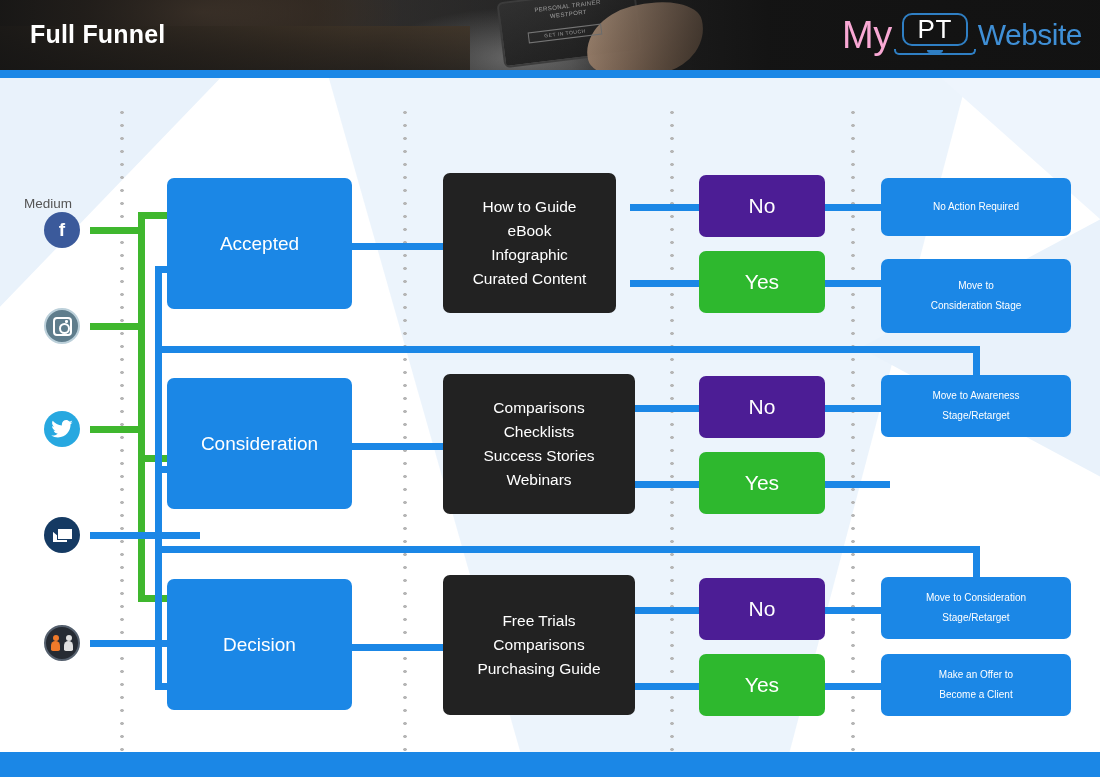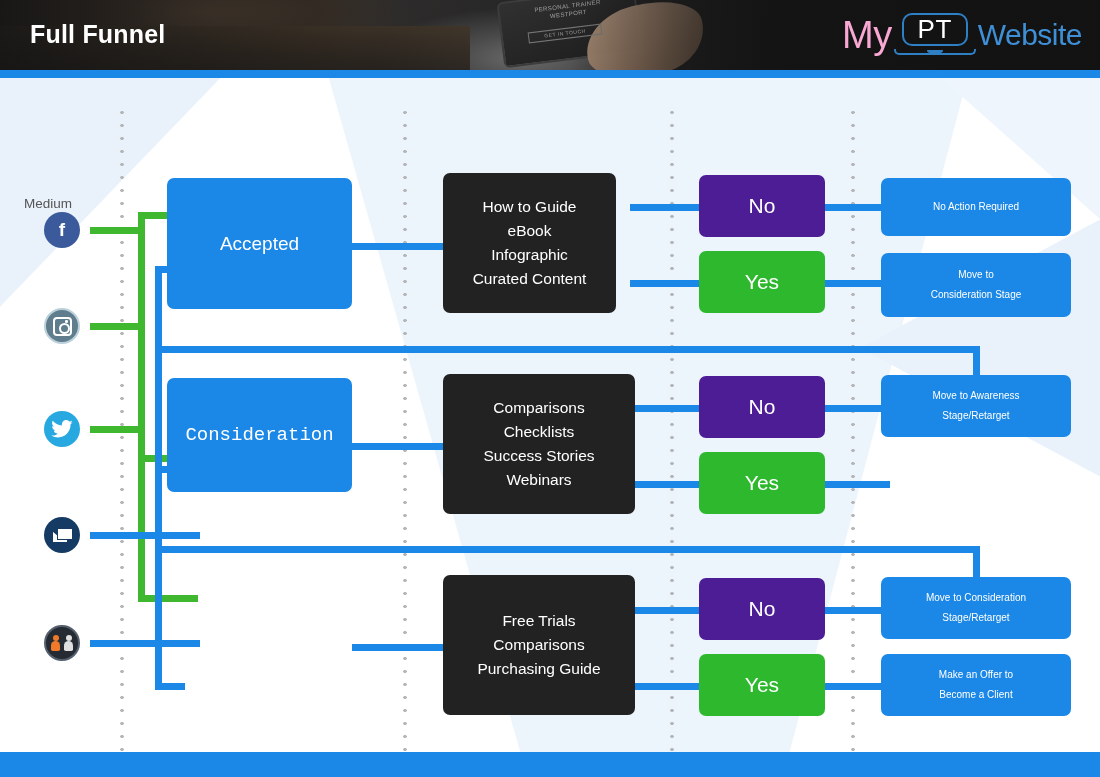--- a/index.html
+++ b/index.html
@@ -339,28 +339,28 @@
       <span>No</span>
     </div>
     <div class="box yes-box" style="left:699px; top:173px; width:126px; height:62px;">
       <span>Yes</span>
     </div>
     <div class="box action-box" style="left:881px; top:100px; width:190px; height:58px;">
       <div>
         <div>No Action Required</div>
       </div>
     </div>
-    <div class="box action-box" style="left:881px; top:175px; width:190px; height:64px;">
+    <div class="box action-box" style="left:881px; top:181px; width:190px; height:74px;">
       <div>
         <div>Move to</div>
         <div>Consideration Stage</div>
       </div>
     </div>
 
-    <div class="box stage-box" style="left:167px; top:300px; width:185px; height:114px;font-family:Liberation Mono, monospace;">
+    <div class="box stage-box" style="left:167px; top:300px; width:185px; height:131px;">
       <span>Consideration</span>
     </div>
     <div class="box content-box" style="left:443px; top:296px; width:192px; height:140px;">
       <div>
         <div>Comparisons</div>
         <div>Checklists</div>
         <div>Success Stories</div>
         <div>Webinars</div>
       </div>
     </div>
@@ -370,20 +370,23 @@
     <div class="box yes-box" style="left:699px; top:374px; width:126px; height:62px;">
       <span>Yes</span>
     </div>
     <div class="box action-box" style="left:881px; top:297px; width:190px; height:62px;">
       <div>
         <div>Move to Awareness</div>
         <div>Stage/Retarget</div>
       </div>
     </div>
 
+    <div class="box stage-box" style="left:167px; top:501px; width:185px; height:131px;">
+      <span>Decision</span>
+    </div>
     <div class="box content-box" style="left:443px; top:497px; width:192px; height:140px;">
       <div>
         <div>Free Trials</div>
         <div>Comparisons</div>
         <div>Purchasing Guide</div>
       </div>
     </div>
     <div class="box no-box" style="left:699px; top:500px; width:126px; height:62px;">
       <span>No</span>
     </div>

